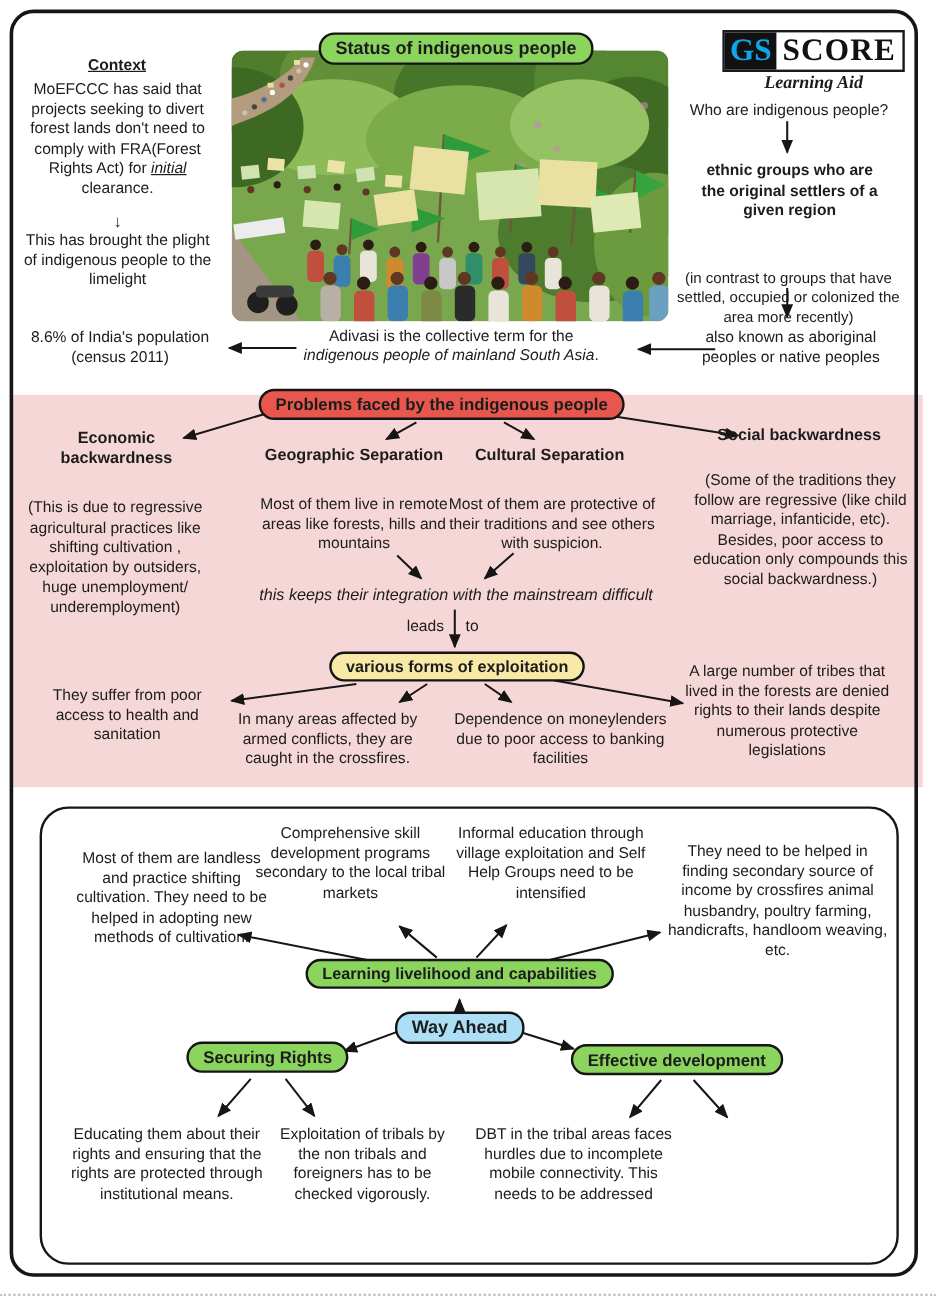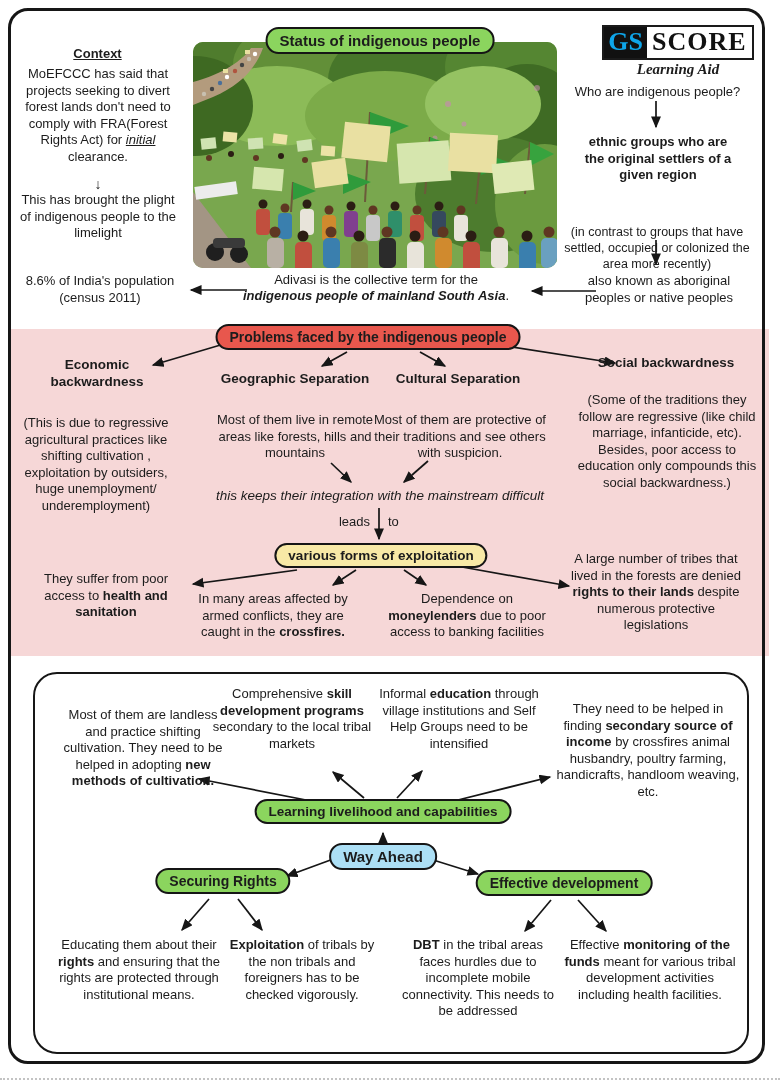--- a/index.html
+++ b/index.html
@@ -8,21 +8,21 @@
   .frame{position:absolute;left:8px;top:8px;width:751px;height:1050px;border:3px solid #161616;
          border-radius:20px;z-index:7;pointer-events:none;}
   .page-edge{position:absolute;left:0;top:1078px;width:780px;border-top:2px dotted #c3c3c3;z-index:1;}
   .pink-band{position:absolute;left:11px;top:329px;width:758px;height:327px;background:#f6d7d7;z-index:1;}
   .bottom-box{position:absolute;left:33px;top:672px;width:712px;height:378px;border:2.5px solid #161616;
               border-radius:24px;z-index:1;}
   .txt{position:absolute;text-align:center;font-size:13px;line-height:1.27;z-index:4;}
   .bold{font-weight:700;}
   .italic{font-style:italic;}
   .small{font-size:12.5px;}
-  .st-b{font-weight:700;text-align:right;}
+  .st-b{font-weight:400;text-align:right;}
   .st-i{font-style:italic;}
   .st-u{text-decoration:underline;}
   .badge{position:absolute;transform:translateX(-50%);border:2.5px solid #151515;border-radius:13px;
          font-weight:700;white-space:nowrap;padding:3px 12px;z-index:6;font-size:13.5px;}
   .badge-green{background:#8bd55e;}
   .badge-red{background:#e8574d;}
   .badge-yellow{background:#f8e9a6;}
   .badge-blue{background:#acdff5;}
   .arrows{position:absolute;left:0;top:0;z-index:3;pointer-events:none;}
   .photo{position:absolute;left:193px;top:42px;width:364px;height:226px;border-radius:10px;
@@ -247,27 +247,26 @@
 
   <div class="badge badge-yellow" style="left:381px;top:543px;">various forms of exploitation</div>
 
   <div class="txt" style="left:25px;top:571px;width:162px;"><span>They suffer from poor access to </span><span class="st-b">health and sanitation</span></div>
   <div class="txt" style="left:190px;top:591px;width:166px;"><span>In many areas affected by armed conflicts, they are caught in the </span><span class="st-b">crossfires.</span></div>
   <div class="txt" style="left:378px;top:591px;width:178px;"><span>Dependence on </span><span class="st-b">moneylenders</span><span> due to poor access to banking facilities</span></div>
   <div class="txt" style="left:564px;top:551px;width:184px;"><span>A large number of tribes that lived in the forests are denied </span><span class="st-b">rights to their lands</span><span> despite numerous protective legislations</span></div>
 
   <div class="txt" style="left:59px;top:707px;width:168px;"><span>Most of them are landless and practice shifting cultivation. They need to be helped in adopting </span><span class="st-b">new methods of cultivation.</span></div>
   <div class="txt" style="left:210px;top:686px;width:164px;"><span>Comprehensive </span><span class="st-b">skill development programs</span><span> secondary to the local tribal markets</span></div>
-  <div class="txt" style="left:370px;top:686px;width:178px;"><span>Informal </span><span class="st-b">education</span><span> through village institutions and Self Help Groups need to be intensified</span></div>
+  <div class="txt" style="left:370px;top:686px;width:178px;"><span>Informal </span><span class="st-b">education</span><span> through village exploitation and Self Help Groups need to be intensified</span></div>
   <div class="txt" style="left:552px;top:701px;width:192px;"><span>They need to be helped in finding </span><span class="st-b">secondary source of income</span><span> by crossfires animal husbandry, poultry farming, handicrafts, handloom weaving, etc.</span></div>
 
   <div class="badge badge-green" style="left:383px;top:799px;">Learning livelihood and capabilities</div>
   <div class="badge badge-blue" style="left:383px;top:843px;font-size:15px;">Way Ahead</div>
   <div class="badge badge-green" style="left:223px;top:868px;font-size:14px;">Securing Rights</div>
   <div class="badge badge-green" style="left:564px;top:870px;font-size:14px;">Effective development</div>
 
   <div class="txt" style="left:58px;top:937px;width:162px;"><span>Educating them about their </span><span class="st-b">rights</span><span> and ensuring that the rights are protected through institutional means.</span></div>
   <div class="txt" style="left:226px;top:937px;width:152px;"><span class="st-b">Exploitation</span><span> of tribals by the non tribals and foreigners has to be checked vigorously.</span></div>
   <div class="txt" style="left:396px;top:937px;width:164px;"><span class="st-b">DBT</span><span> in the tribal areas faces hurdles due to incomplete mobile connectivity. This needs to be addressed</span></div>
-  <div class="txt" style="left:560px;top:937px;width:180px;"><span>Effective </span><span class="st-b">monitoring of the funds</span><span> meant for various tribal development activities including health facilities.</span></div>
 
   <div class="frame"></div>
 </div>
 
 </body></html>

